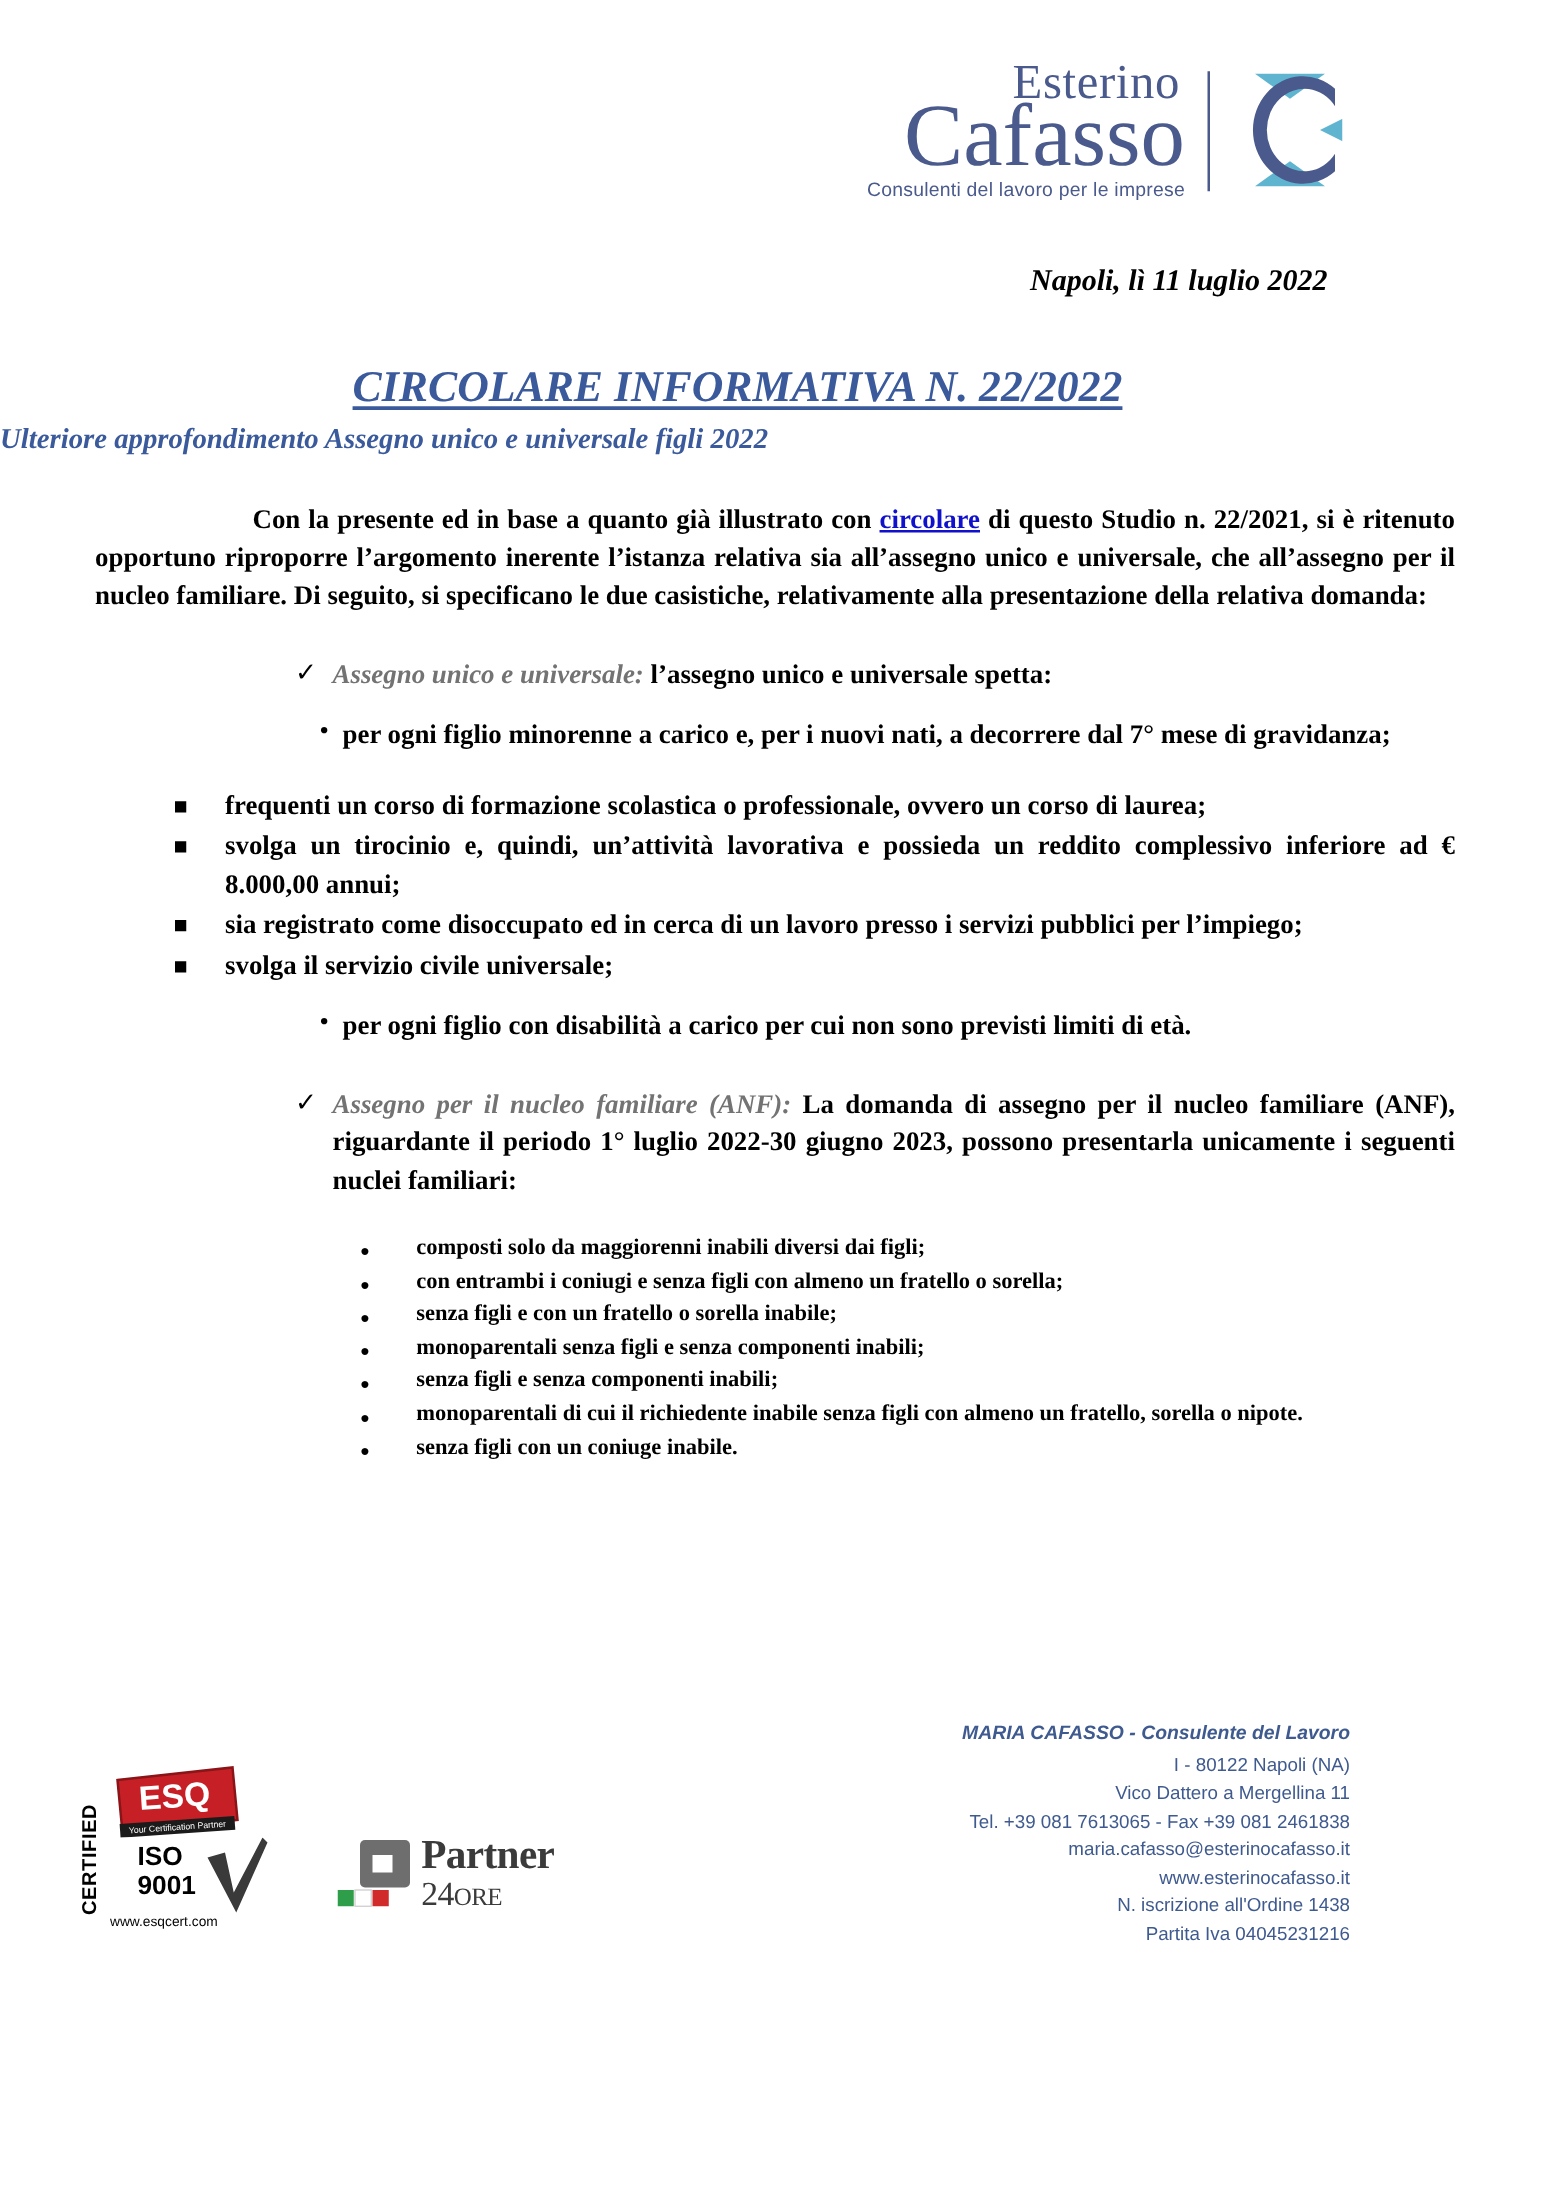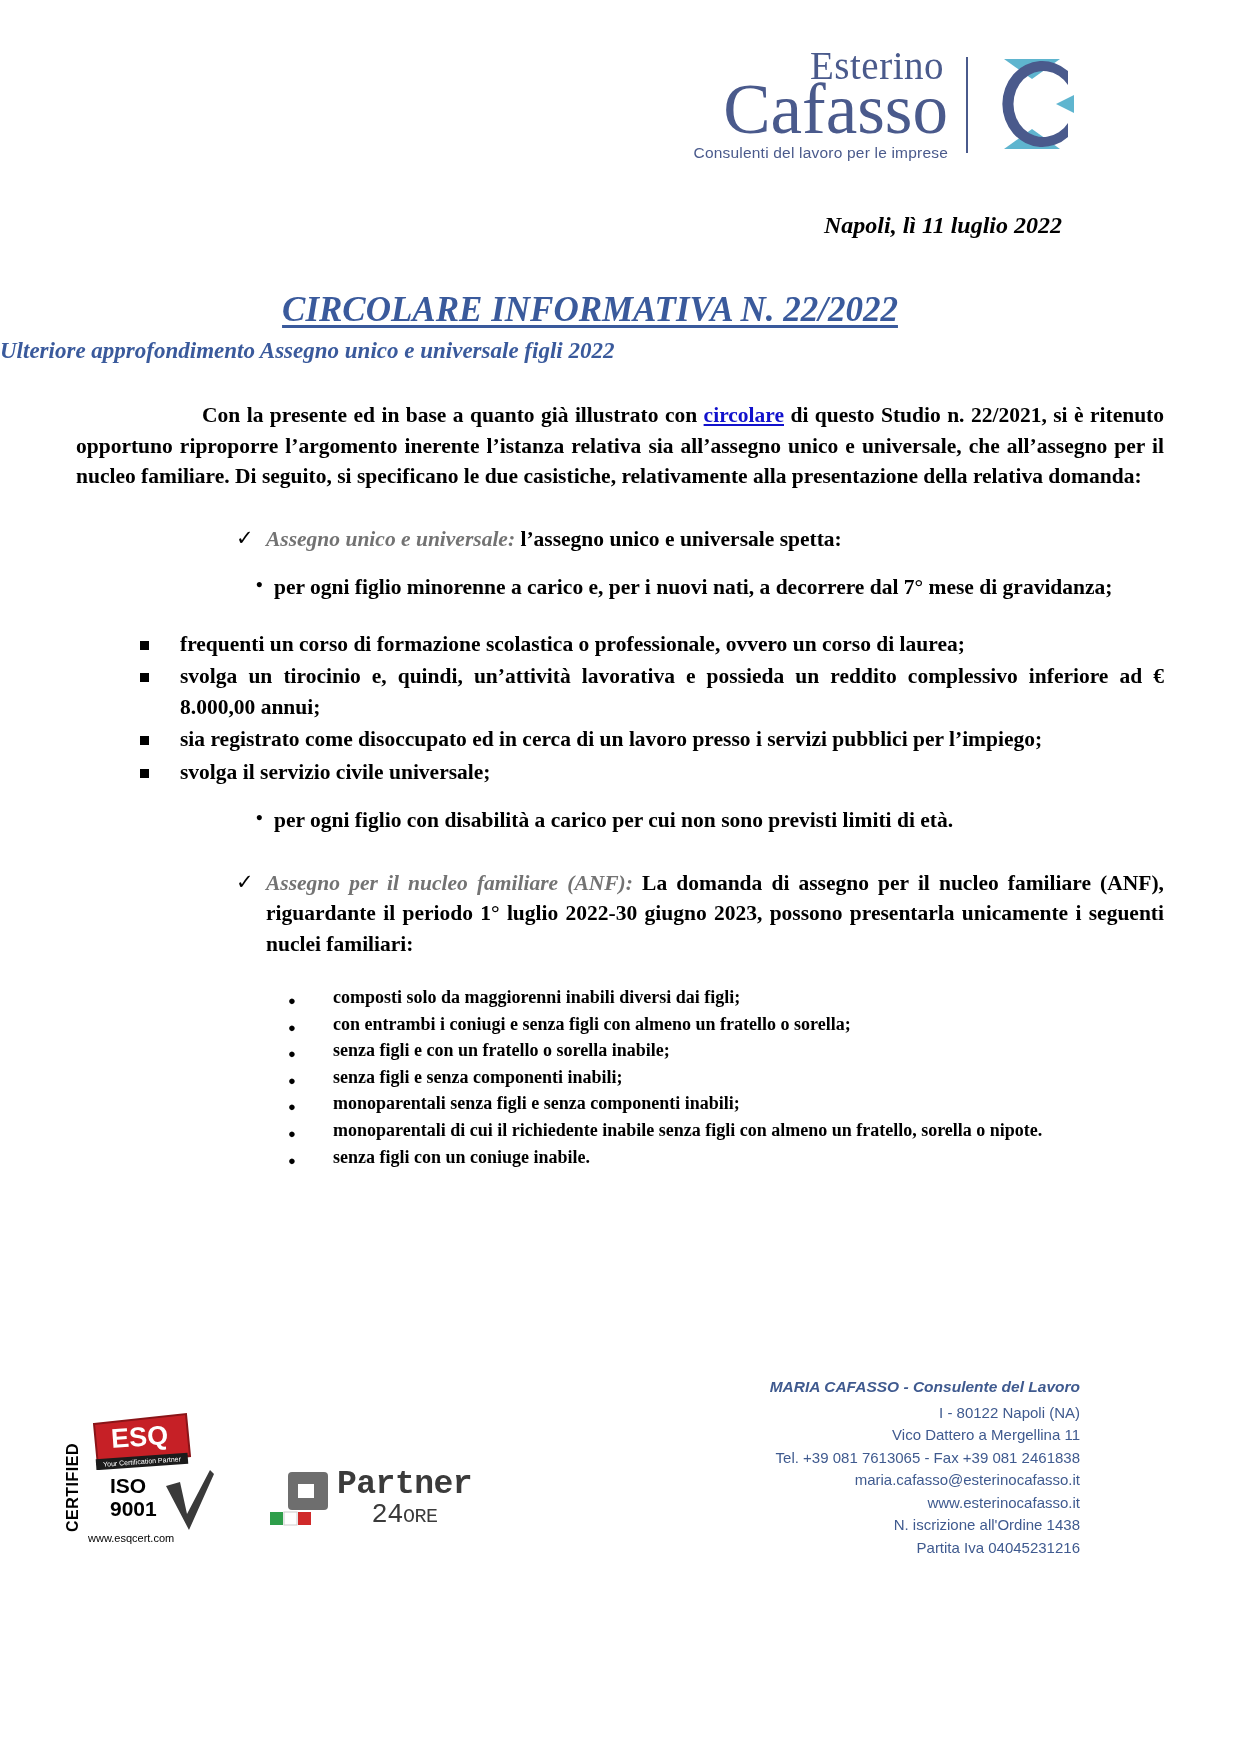--- a/index.html
+++ b/index.html
@@ -273,23 +273,22 @@
     left:78px;top:58px;
   }
   .partner{
     display:flex;
     align-items:center;
     margin-left:52px;
     margin-bottom:18px;
   }
   .p24-mark{width:58px;height:54px;margin-right:9px;}
   .p24-text{
-    font-family:Liberation Mono, monospace;
+    font-family:Liberation Serif, serif;
     line-height:1;
-    text-align:center;
   }
   .p24-top{
     font-size:33px;
     font-weight:bold;
     color:#3b3b3b;
     letter-spacing:-0.5px;
   }
   .p24-bot{
     font-size:27px;
     color:#3b3b3b;
@@ -369,22 +368,22 @@
 
     <div class="check-block">
       <div class="tick">✓</div>
       <div class="ctext"><span class="lead">Assegno per il nucleo familiare (ANF):</span><span> La domanda di assegno per il nucleo familiare (ANF), riguardante il periodo 1° luglio 2022-30 giugno 2023, possono presentarla unicamente i seguenti nuclei familiari:</span></div>
     </div>
 
     <ul class="lv3">
       <li>composti solo da maggiorenni inabili diversi dai figli;</li>
       <li>con entrambi i coniugi e senza figli con almeno un fratello o sorella;</li>
       <li>senza figli e con un fratello o sorella inabile;</li>
+      <li>monoparentali senza figli e senza componenti inabili;</li>
       <li>senza figli e senza componenti inabili;</li>
-      <li>monoparentali senza figli e senza componenti inabili;</li>
       <li>monoparentali di cui il richiedente inabile senza figli con almeno un fratello, sorella o nipote.</li>
       <li>senza figli con un coniuge inabile.</li>
     </ul>
 
   </div>
 
   <div class="footer-left">
 
     <div class="esq">
       <div class="certified">CERTIFIED</div>

